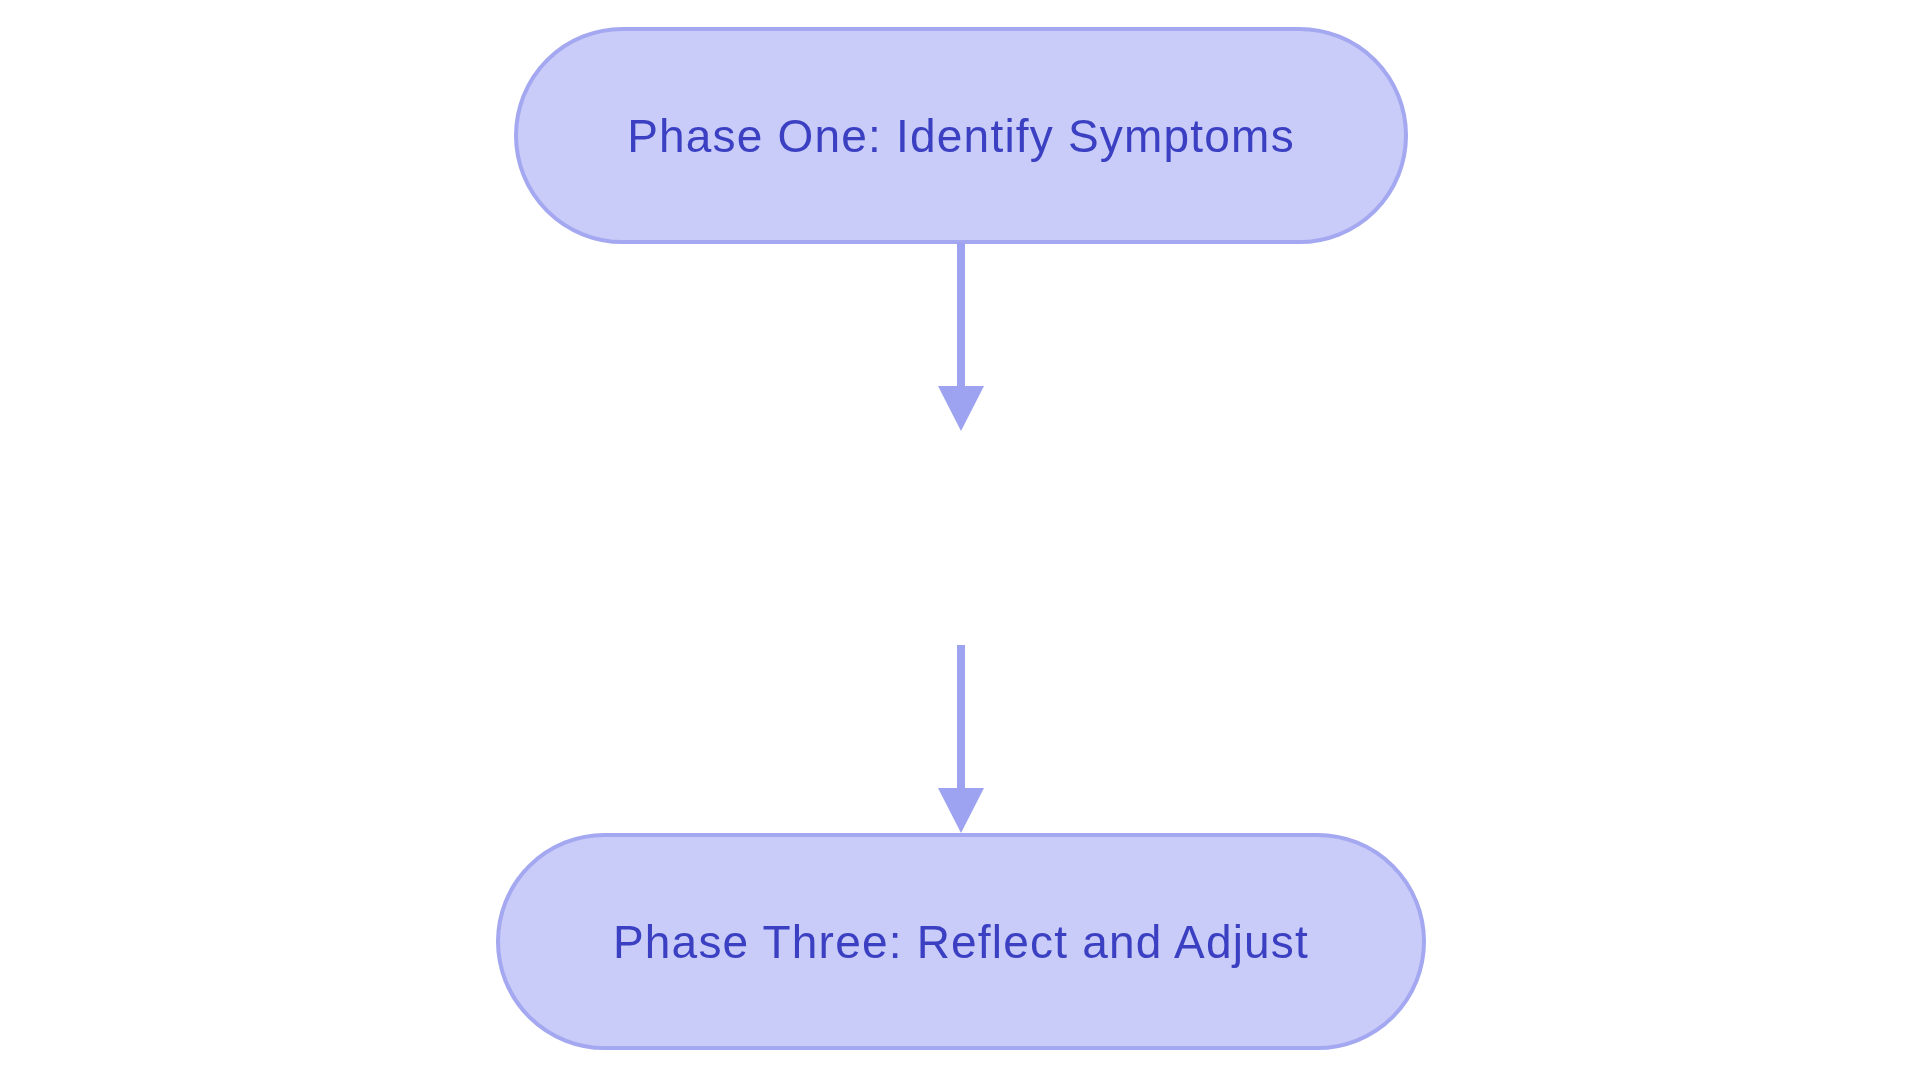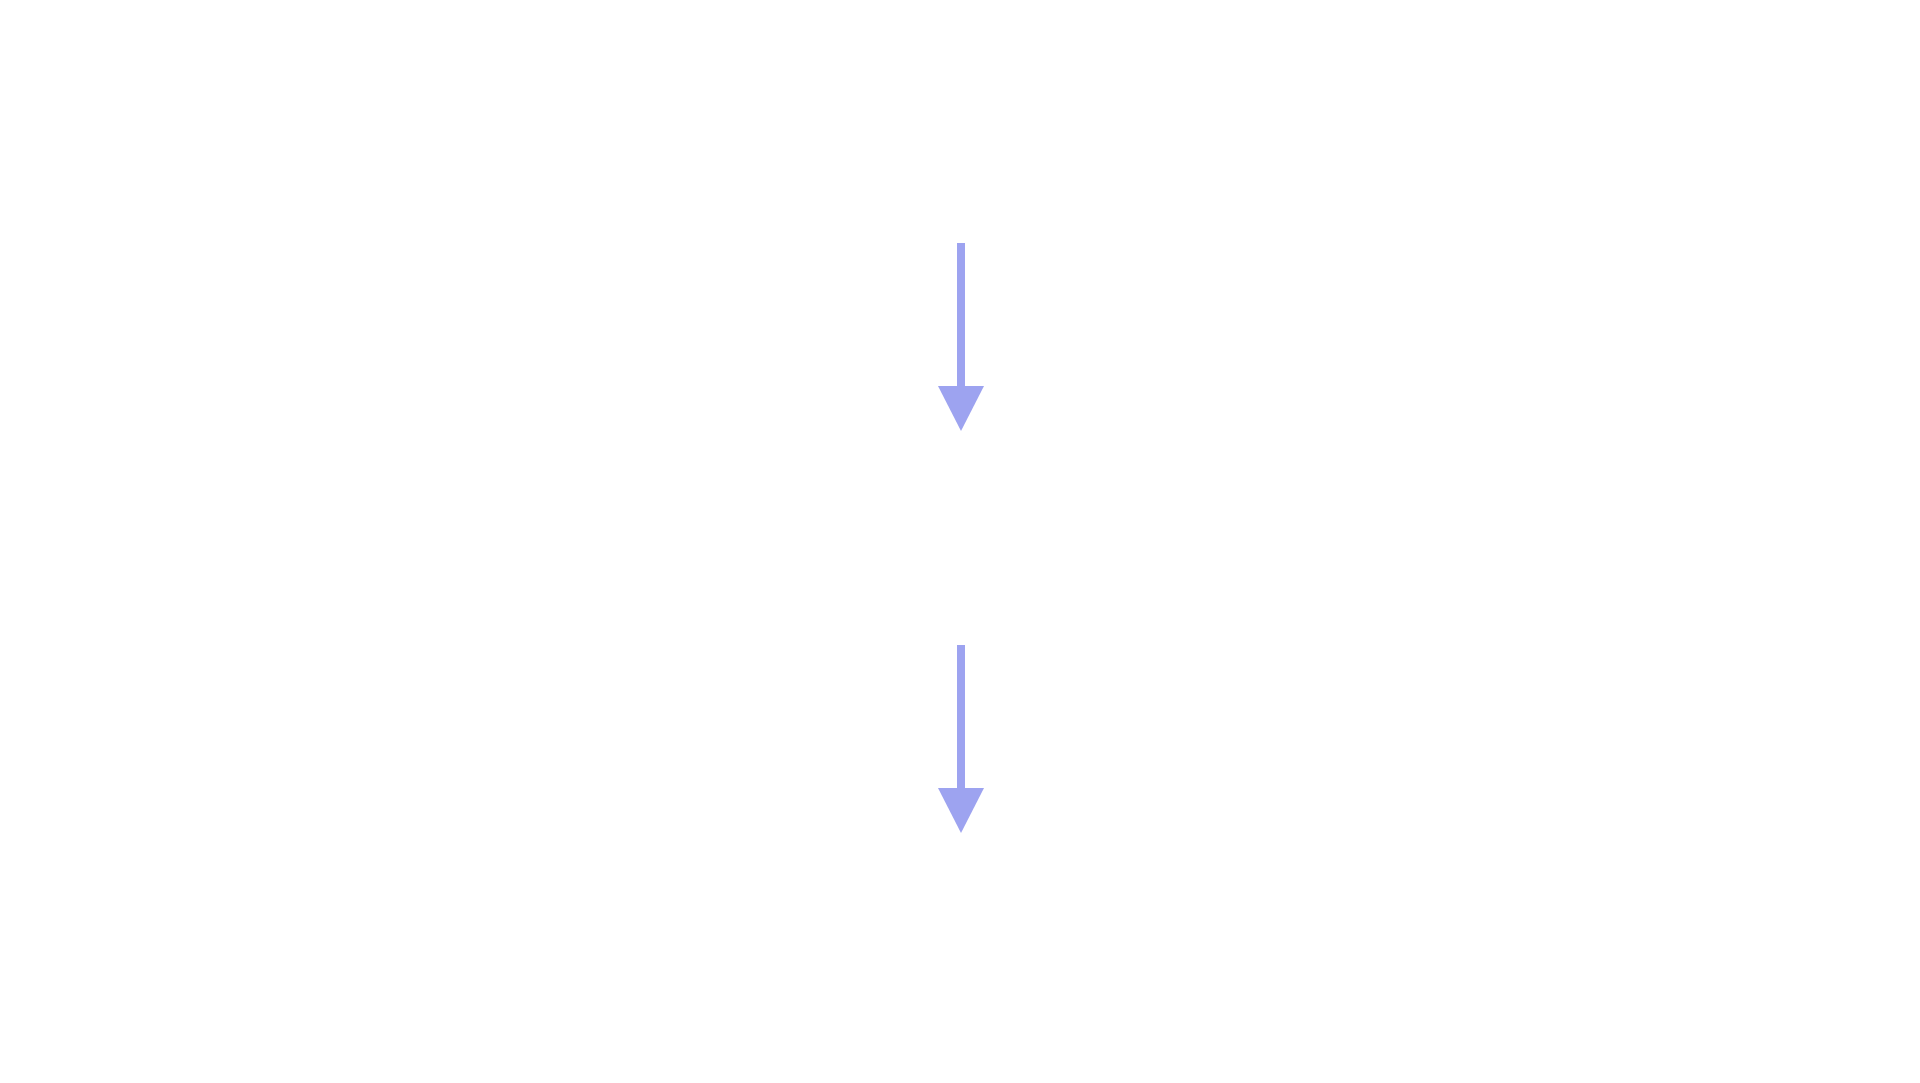--- a/index.html
+++ b/index.html
@@ -50,26 +50,32 @@
   .edge-1 .edge-stem { left: 957px; top: 243px; height: 148px; }
   .edge-1 .edge-head { left: 938px; top: 386px; }
   .edge-2 .edge-stem { left: 957px; top: 645px; height: 148px; }
   .edge-2 .edge-head { left: 938px; top: 788px; }
 </style>
 </head>
 <body>
 
 <div class="canvas">
 
+  <div class="flow-node node-1">
+    <span class="node-label">Phase One: Identify Symptoms</span>
+  </div>
 
   <div class="edge edge-1">
     <div class="edge-stem"></div>
     <div class="edge-head"></div>
   </div>
 
 
   <div class="edge edge-2">
     <div class="edge-stem"></div>
     <div class="edge-head"></div>
   </div>
 
+  <div class="flow-node node-3">
+    <span class="node-label">Phase Three: Reflect and Adjust</span>
+  </div>
 
 </div>
 
 </body></html>

